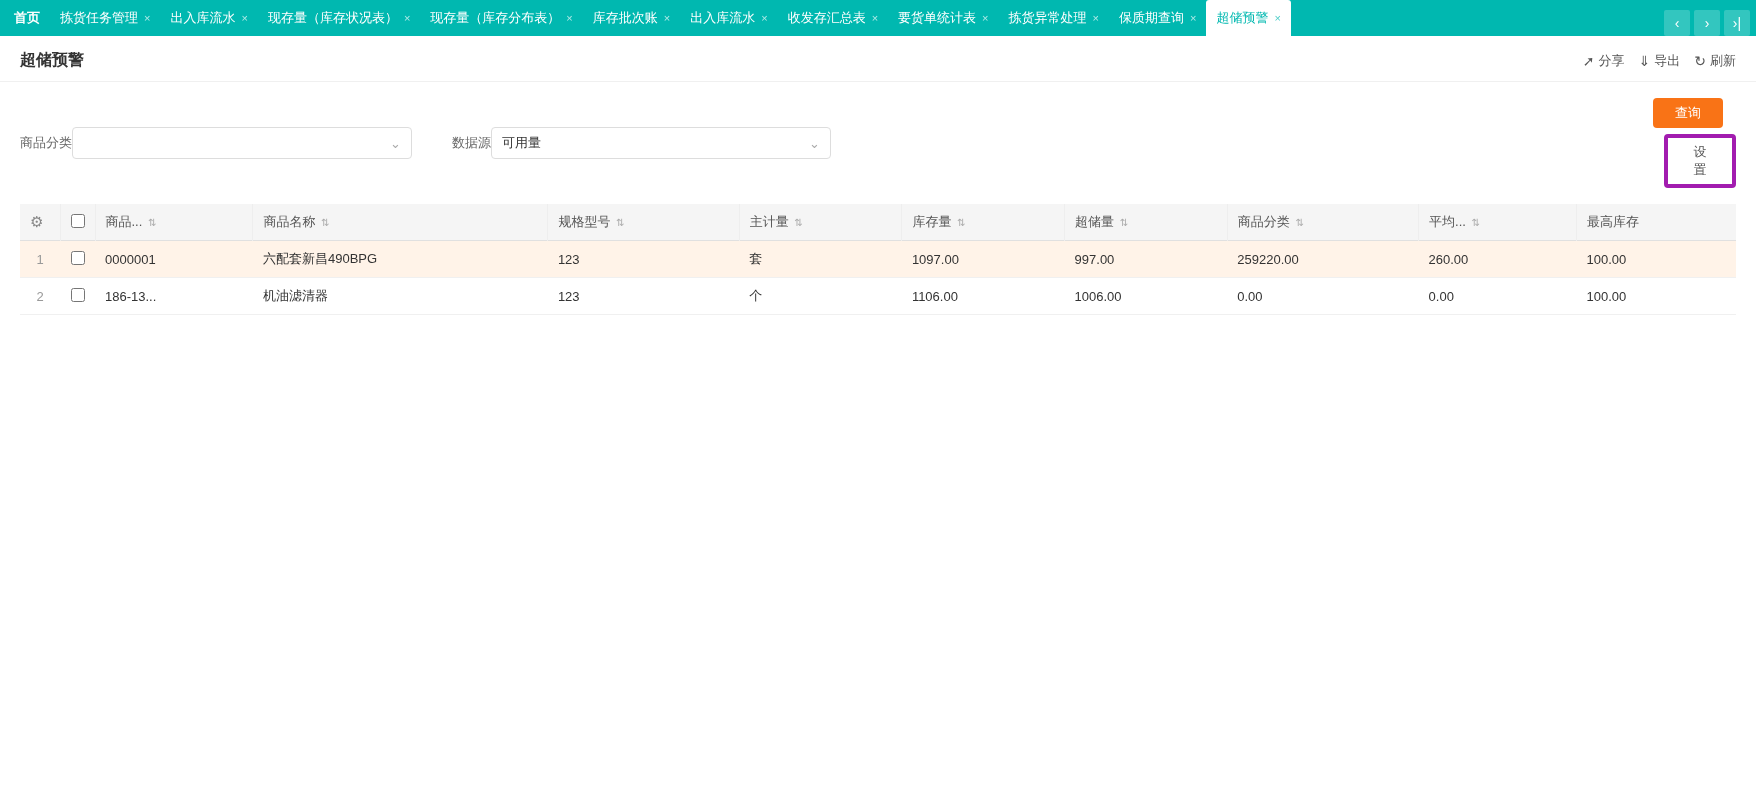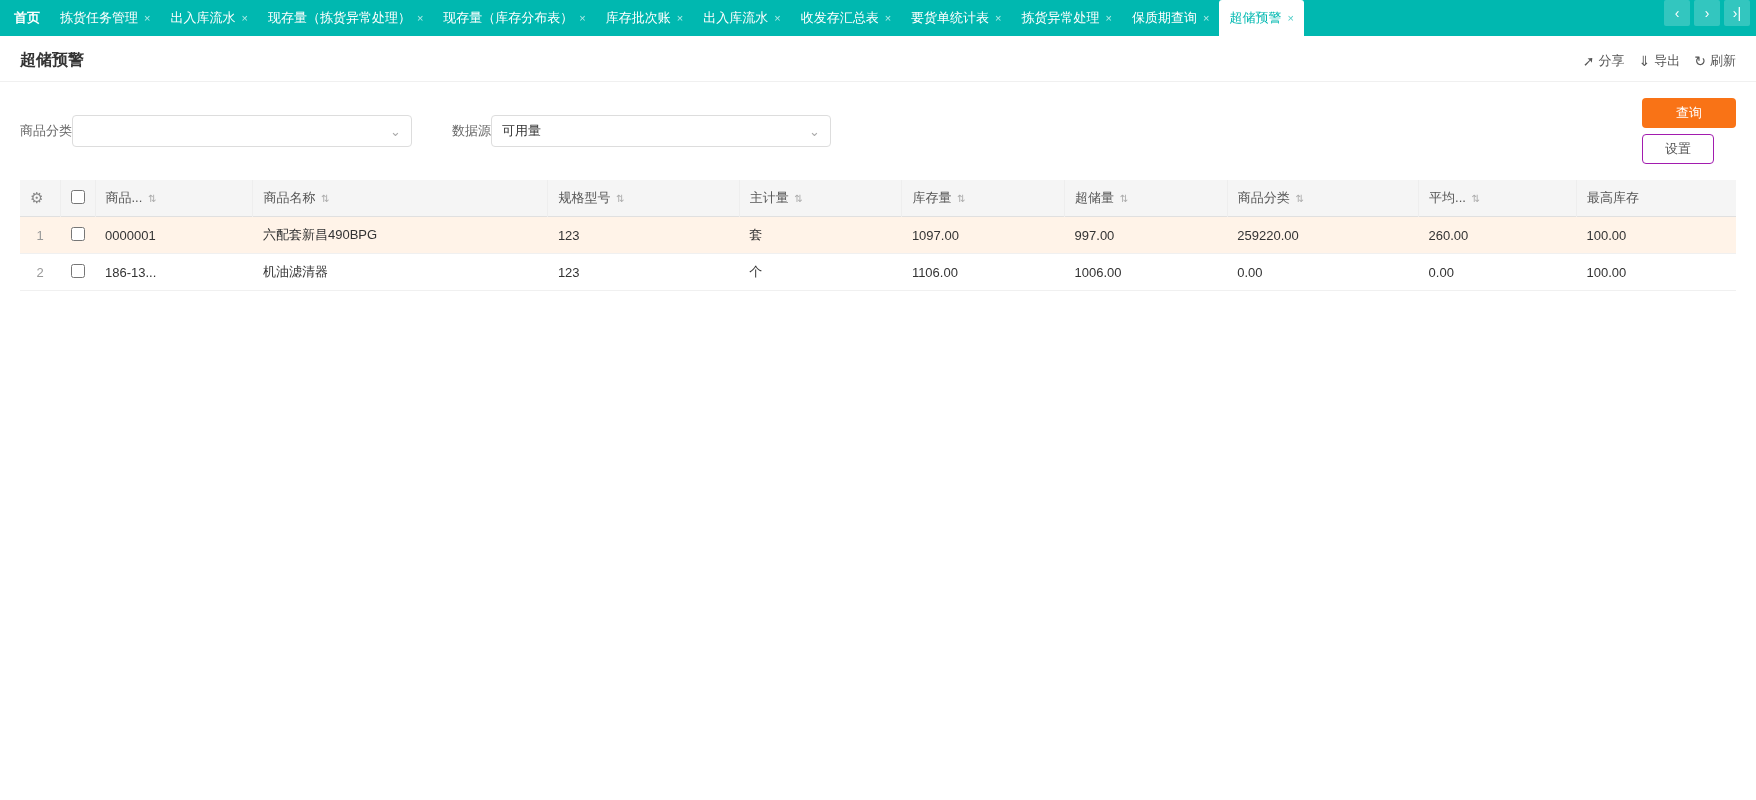--- a/index.html
+++ b/index.html
@@ -2,21 +2,21 @@
 <html><head>
   <meta charset="utf-8">
   <style>
     * { box-sizing: border-box; margin: 0; padding: 0; }
     body { font-family: 'Microsoft YaHei', Arial, sans-serif; font-size: 13px; background: #f5f5f5; color: #333; }
 
     
     .top-nav {
       background: #00b8b0;
       display: flex;
-      align-items: flex-start;
+      align-items: flex-end;
       height: 36px;
       padding: 0 4px;
       overflow: hidden;
     }
     .nav-tab {
       display: flex;
       align-items: center;
       padding: 0 10px;
       height: 36px;
       color: #fff;
@@ -133,33 +133,34 @@
       margin-left: auto;
     }
     .btn-query {
       background: #f97316;
       color: #fff;
       border: none;
       border-radius: 4px;
       padding: 6px 22px;
       cursor: pointer;
       font-size: 13px;
-      width: 94px;
+      width: 70px;
       text-align: center;
     }
     .btn-settings {
       background: #fff;
       color: #555;
-      border: 1px solid #a21caf;
+      border: 4px solid #a21caf;
       border-radius: 4px;
       padding: 5px 22px;
       cursor: pointer;
       font-size: 13px;
       width: 72px;
       text-align: center;
+      margin-left: 11px;
     }
 
     
     .table-wrapper {
       padding: 0 20px;
     }
     table {
       width: 100%;
       border-collapse: collapse;
       font-size: 13px;
@@ -210,21 +211,21 @@
 
   <div class="nav-tab">
     <span>拣货任务管理</span>
     <span class="close-x">×</span>
   </div>
   <div class="nav-tab">
     <span>出入库流水</span>
     <span class="close-x">×</span>
   </div>
   <div class="nav-tab">
-    <span>现存量（拣货异常处理）</span>
+    <span>现存量（库存状况表）</span>
     <span class="close-x">×</span>
   </div>
   <div class="nav-tab">
     <span>现存量（库存分布表）</span>
     <span class="close-x">×</span>
   </div>
   <div class="nav-tab">
     <span>库存批次账</span>
     <span class="close-x">×</span>
   </div>

